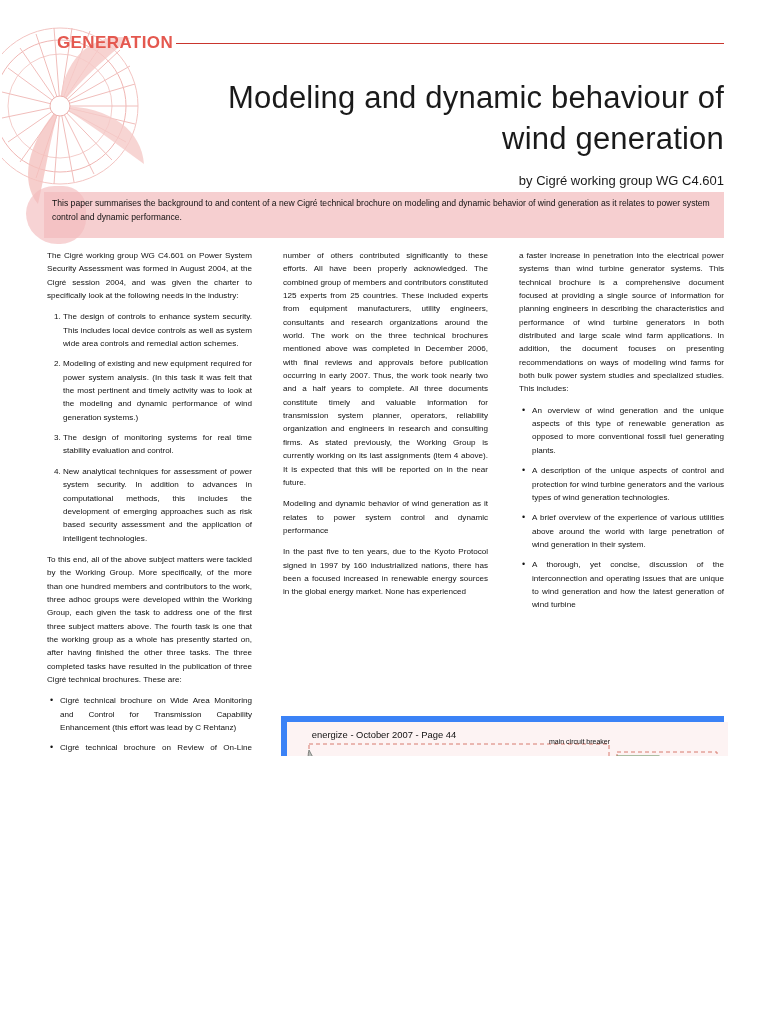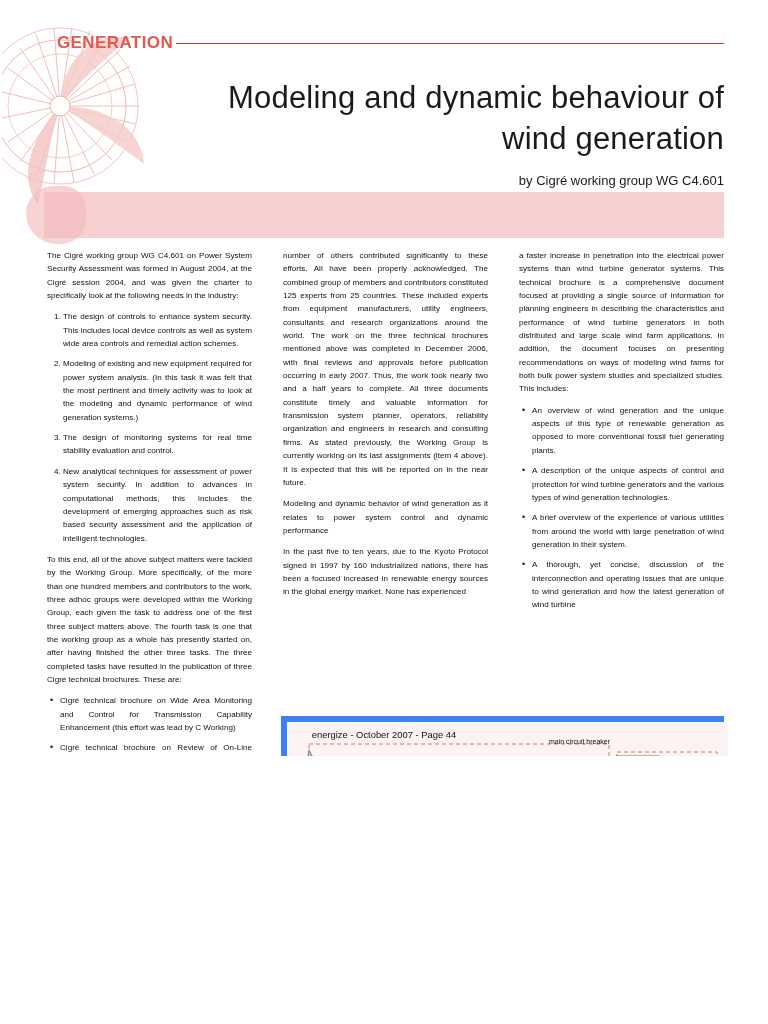--- a/index.html
+++ b/index.html
@@ -207,51 +207,52 @@
     </svg>
   </div>
 
   <div class="kicker">GENERATION</div>
   <div class="kicker-rule"></div>
 
   <div class="title">Modeling and dynamic behaviour of wind generation</div>
   <div class="byline">by Cigré working group WG C4.601</div>
 
   <div class="lede-band"></div>
+  <div class="lede-text">This paper summarises the background to and content of a new Cigré technical brochure on modeling and dynamic behavior of wind generation as it relates to power system control and dynamic performance.</div>
 
   <div class="cols">
 
     <div class="col c1">
       <p>The Cigré working group WG C4.601 on Power System Security Assessment was formed in August 2004, at the Cigré session 2004, and was given the charter to specifically look at the following needs in the industry:</p>
       <ol class="numlist">
         <li>The design of controls to enhance system security. This includes local device controls as well as system wide area controls and remedial action schemes.</li>
         <li>Modeling of existing and new equipment required for power system analysis. (In this task it was felt that the most pertinent and timely activity was to look at the modeling and dynamic performance of wind generation systems.)</li>
         <li>The design of monitoring systems for real time stability evaluation and control.</li>
         <li>New analytical techniques for assessment of power system security. In addition to advances in computational methods, this includes the development of emerging approaches such as risk based security assessment and the application of intelligent technologies.</li>
       </ol>
       <p>To this end, all of the above subject matters were tackled by the Working Group. More specifically, of the more than one hundred members and contributors to the work, three adhoc groups were developed within the Working Group, each given the task to address one of the first three subject matters above. The fourth task is one that the working group as a whole has presently started on, after having finished the other three tasks. The three completed tasks have resulted in the publication of three Cigré technical brochures. These are:</p>
       <ul class="bullets">
-        <li>Cigré technical brochure on Wide Area Monitoring and Control for Transmission Capability Enhancement (this effort was lead by C Working)</li>
+        <li>Cigré technical brochure on Wide Area Monitoring and Control for Transmission Capability Enhancement (this effort was lead by C Rehtanz)</li>
         <li>Cigré technical brochure on Review of On-Line Dynamic Security Assessment Tools and Techniques (this effort was lead by K Morison)</li>
       </ul>
       <p class="after-bullets">During the course of the work, in addition to the formally elected WG members, a large</p>
     </div>
 
     <div class="col c2">
       <p>number of others contributed significantly to these efforts. All have been properly acknowledged. The combined group of members and contributors constituted 125 experts from 25 countries. These included experts from equipment manufacturers, utility engineers, consultants and research organizations around the world. The work on the three technical brochures mentioned above was completed in December 2006, with final reviews and approvals before publication occurring in early 2007. Thus, the work took nearly two and a half years to complete. All three documents constitute timely and valuable information for transmission system planner, operators, reliability organization and engineers in research and consulting firms. As stated previously, the Working Group is currently working on its last assignments (item 4 above). It is expected that this will be reported on in the near future.</p>
       <p>Modeling and dynamic behavior of wind generation as it relates to power system control and dynamic performance</p>
       <p>In the past five to ten years, due to the Kyoto Protocol signed in 1997 by 160 industrialized nations, there has been a focused increased in renewable energy sources in the global energy market. None has experienced</p>
     </div>
 
     <div class="col c3">
       <p>a faster increase in penetration into the electrical power systems than wind turbine generator systems. This technical brochure is a comprehensive document focused at providing a single source of information for planning engineers in describing the characteristics and performance of wind turbine generators in both distributed and large scale wind farm applications. In addition, the document focuses on presenting recommendations on ways of modeling wind farms for both bulk power system studies and specialized studies. This includes:</p>
       <ul class="bullets">
         <li>An overview of wind generation and the unique aspects of this type of renewable generation as opposed to more conventional fossil fuel generating plants.</li>
         <li>A description of the unique aspects of control and protection for wind turbine generators and the various types of wind generation technologies.</li>
-        <li>A brief overview of the experience of various utilities from around the world with large penetration of wind generation in their system.</li>
+        <li>A brief overview of the experience of various utilities above around the world with large penetration of wind generation in their system.</li>
         <li>A thorough, yet concise, discussion of the interconnection and operating issues that are unique to wind generation and how the latest generation of wind turbine</li>
       </ul>
     </div>
   </div>
 
   <div class="figure fig">
     <svg width="441" height="263" viewBox="0 0 441 263">
       <rect x="0" y="0" width="441" height="263" fill="#fdf3f3"></rect>
 
       <rect x="22" y="22" width="300" height="196" fill="none" stroke="#d77a6e" stroke-width="1" stroke-dasharray="4,3"></rect>

